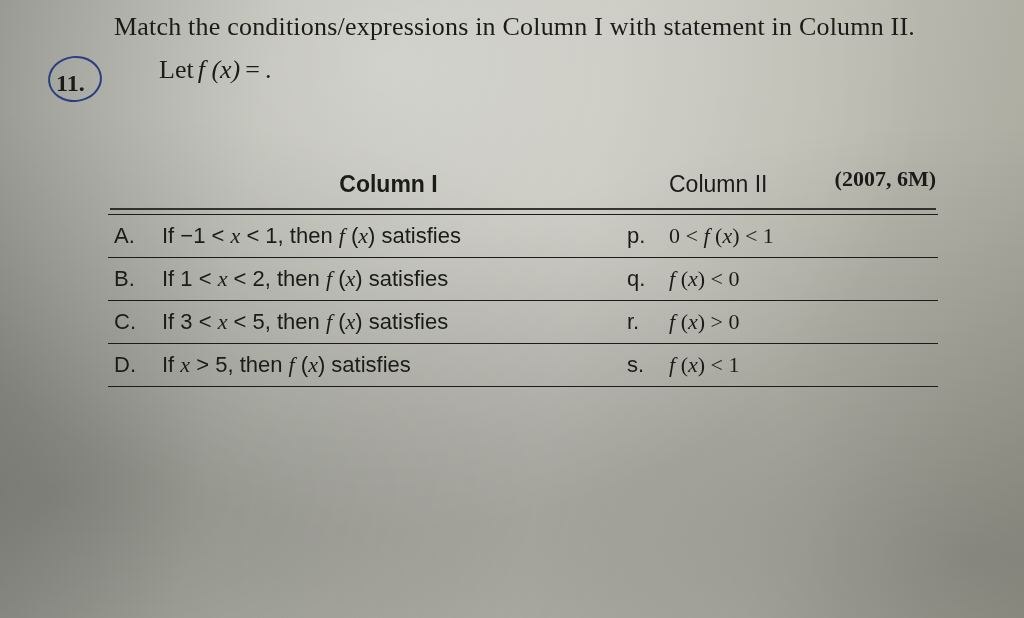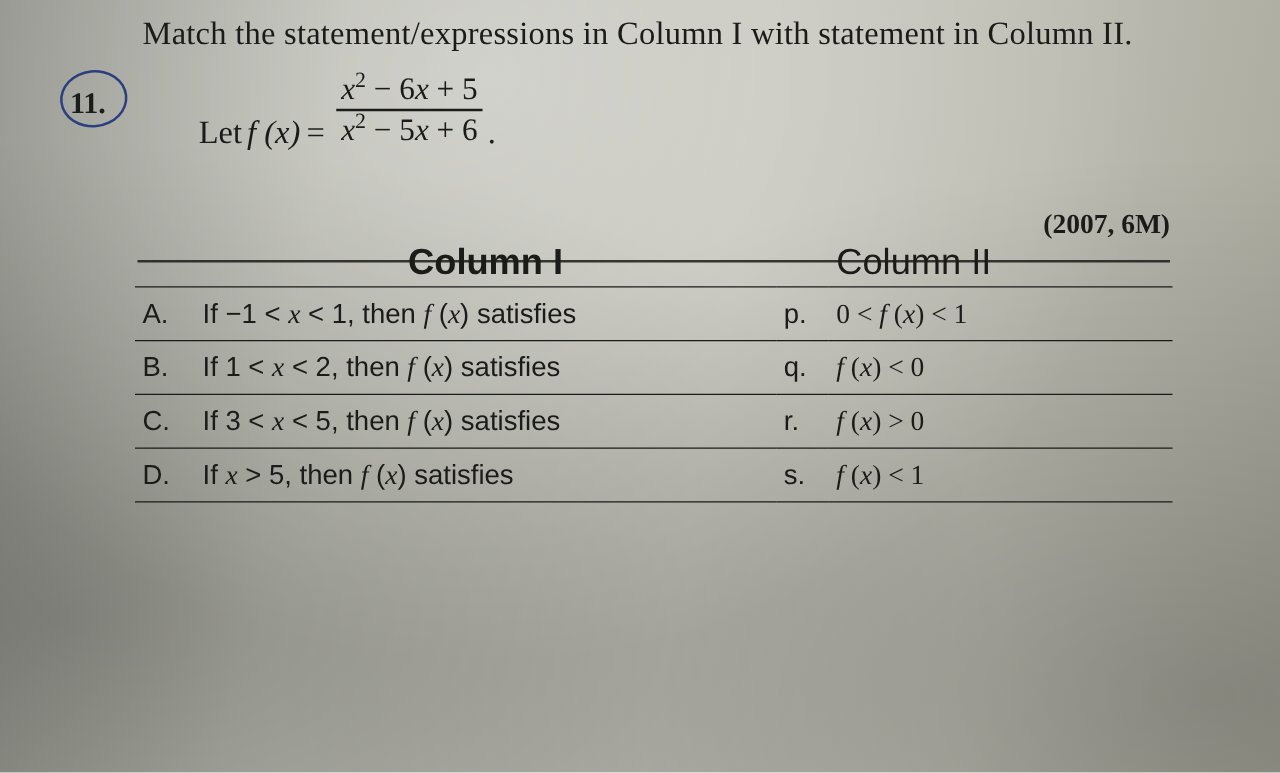--- a/index.html
+++ b/index.html
@@ -70,52 +70,48 @@
       border-top: 2px solid #1b1b19; opacity:.85;
     }
 
     
     .tbl{
       margin: 66px 0 0 52px;
       width: 830px;
       border-collapse: collapse;
     }
     .tbl td { padding: 8px 6px 8px 6px; vertical-align: middle; }
-    .tbl thead td { font-weight:700; font-size:29px; font-family: Arial, Helvetica, sans-serif; padding-bottom:2px; }
+    .tbl thead td { font-weight:700; font-size:23px; font-family: Arial, Helvetica, sans-serif; padding-bottom:16px; }
     .tbl tbody tr td { border-top: 1.5px solid #1b1b19; }
     .tbl tbody tr:last-child td { border-bottom: 1.5px solid #1b1b19; }
     .labA { width:48px; font-family: Arial, Helvetica, sans-serif; font-size:22px; }
     .colI { width:465px; font-family: Arial, Helvetica, sans-serif; font-size:22px; }
     .labP { width:42px; font-family: Arial, Helvetica, sans-serif; font-size:22px; }
     .colII{ font-size:22px; font-style:normal; }
     .math { font-family: "Times New Roman", Georgia, serif; font-style: italic; }
     .op { font-style:normal; font-family: "Times New Roman", Georgia, serif; padding:0 3px; }
     .rm { font-style: normal; }
     sup { font-size:.7em; vertical-align: super; line-height:0; }
   </style>
 </head>
 <body>
 
 <div class="page">
 
-  <p class="pre-instruction">Match the statement/expressions in Column I with statement in Column II.</p>
+  <p class="pre-instruction">Match the conditions/expressions in Column I with statement in Column II.</p>
 
   <div class="qrow">
     <div class="qnum">
       <span class="circle"></span>
       <span class="num">11.</span>
     </div>
     <div class="qtext">
       <span class="let">Let </span>
       <span class="fof"><span class="math">f</span> (<span class="math">x</span>)</span>
       <span class="eq op">=</span>
-      <span class="frac">
-        <span class="num"><span class="math">x</span><sup>2</sup> − 6<span class="math">x</span> + 5</span>
-        <span class="den"><span class="math">x</span><sup>2</sup> − 5<span class="math">x</span> + 6</span>
-      </span>
       <span class="rm">.</span>
     </div>
   </div>
 
   <div class="year">(2007, 6M)</div>
   <div class="qline"></div>
 
   <table class="tbl">
     <thead>
       <tr>

